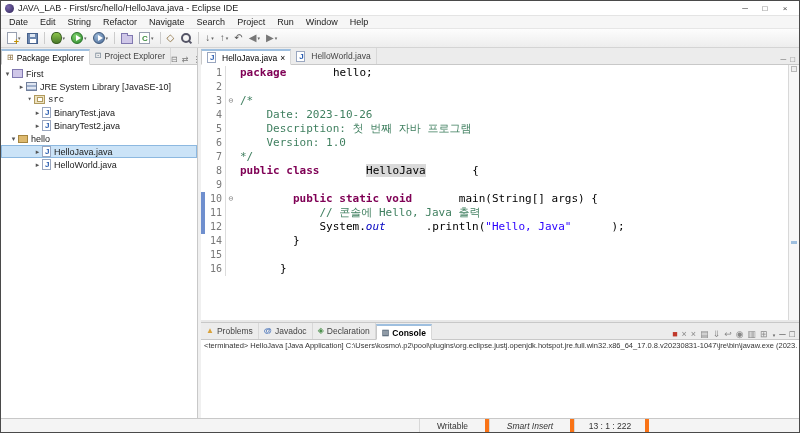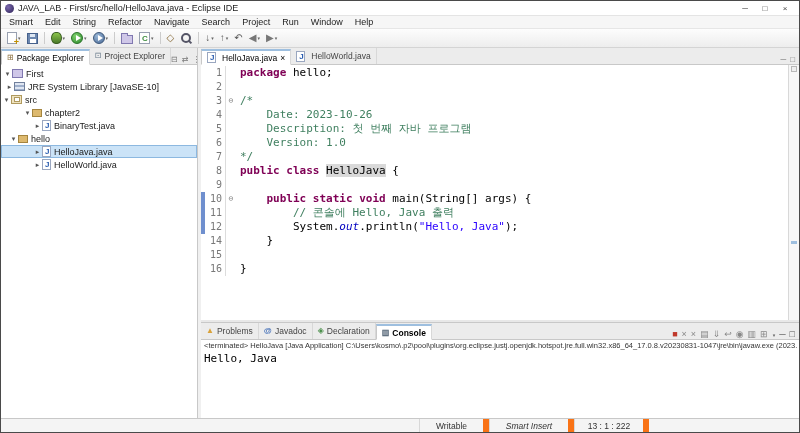--- a/index.html
+++ b/index.html
@@ -79,58 +79,58 @@
   .cmargin{flex:0 0 4px;}
   .cmargin.chg{background:#6f8fce;}
   .lnum{flex:0 0 20px;text-align:right;padding-right:3px;color:#787878;font-size:10px;}
   .fold{flex:0 0 11px;border-left:1px solid #dcdcdc;color:#888;font-size:8px;text-align:center;line-height:13px;}
   .ltext{flex:1;white-space:pre;padding-left:4px;tab-size:4;-moz-tab-size:4;}
   .cl.cur .ltext{background:#e8f2fe;}
   .tk-k{color:#7f0055;font-weight:bold;}
   .tk-c{color:#3f7f5f;}
   .tk-s{color:#2a00ff;}
   .tk-f{color:#0000c0;font-style:italic;}
-  .tk-p{color:#000;}
+  .tk-p{color:#000;margin-left:40px;}
   .tk-hl{color:#000;background:#d9d9d9;}
   .overview{flex:0 0 11px;border-left:1px solid #d8d8d8;background:#f7f7f7;position:relative;}
   .ov-head{position:absolute;top:1px;left:2px;width:6px;height:6px;border:1px solid #b8b8b8;background:#efefef;}
   .ov-mark{position:absolute;left:2px;width:6px;height:3px;background:#9ebfdf;}
   .sash{flex:0 0 2px;background:#e8e8e8;}
 
   
   .console{flex:0 0 96px;display:flex;flex-direction:column;border-top:1px solid #c8c8c8;background:#fff;min-height:0;}
   .console-icons{margin-left:auto;display:flex;align-items:center;gap:4px;padding-right:4px;}
   .c-ico{font-size:9px;line-height:1;}
   .console-header{flex:0 0 11px;font-size:7.5px;color:#333;padding:1px 3px;white-space:nowrap;overflow:hidden;}
   .console-output{flex:1;font-family:"DejaVu Sans Mono",monospace;font-size:11px;color:#000;padding:1px 3px;white-space:pre;}
 
   
   .statusbar{flex:0 0 14px;display:flex;align-items:center;background:#f4f4f4;border-top:1px solid #c8c8c8;font-size:8.5px;color:#333;}
   .sb-spacer{flex:1;}
-  .sb-cell{height:100%;display:flex;align-items:center;justify-content:center;padding:0 8px;border-left:1px solid #d8d8d8;border-right:6px solid #f97316;}
+  .sb-cell{height:100%;display:flex;align-items:center;justify-content:center;padding:0 8px;border-left:1px solid #d8d8d8;border-right:4px solid #f97316;}
   .sb-w{min-width:70px;} .sb-i{min-width:85px;font-style:italic;} .sb-p{min-width:75px;}
   .sb-right{flex:0 0 150px;}
 </style>
 </head>
 <body>
 
 <div class="window">
 
   <div class="titlebar">
     <span class="app-icon"></span>
     <span class="title">JAVA_LAB - First/src/hello/HelloJava.java - Eclipse IDE</span>
     <span class="win-btns">
       <span class="win-btn">─</span>
       <span class="win-btn">□</span>
       <span class="win-btn">×</span>
     </span>
   </div>
 
   <div class="menubar" id="menubar">
-      <span class="menu-item">Smart</span>
+      <span class="menu-item">Date</span>
       <span class="menu-item">Edit</span>
       <span class="menu-item">String</span>
       <span class="menu-item">Refactor</span>
       <span class="menu-item">Navigate</span>
       <span class="menu-item">Search</span>
       <span class="menu-item">Project</span>
       <span class="menu-item">Run</span>
       <span class="menu-item">Window</span>
       <span class="menu-item">Help</span>
     </div>
@@ -214,39 +214,39 @@
             <span class="p-ico">─</span>
             <span class="p-ico">□</span>
           </span>
       </div>
       <div class="tree" id="tree">
           <div class="tree-row" style="padding-left: 2px;">
             <span class="arrow">▾</span>
             <span class="ti i-project"></span>
             <span class="tlabel">First</span>
           </div>
-          <div class="tree-row" style="padding-left: 4px;">
+          <div class="tree-row" style="padding-left: 16px;">
             <span class="arrow">▸</span>
             <span class="ti i-library"></span>
             <span class="tlabel">JRE System Library [JavaSE-10]</span>
           </div>
-          <div class="tree-row" style="padding-left: 1px;">
+          <div class="tree-row" style="padding-left: 24px; font-family: Liberation Mono, monospace;">
             <span class="arrow">▾</span>
             <span class="ti i-srcfolder"></span>
             <span class="tlabel">src</span>
-          </div>
-          <div class="tree-row" style="padding-left: 22px;">
-            <span class="arrow">▾</span>
-            <span class="ti i-pkg"></span>
-            <span class="tlabel">chapter2</span>
           </div>
           <div class="tree-row" style="padding-left: 32px;">
             <span class="arrow">▸</span>
             <span class="ti i-jfile"></span>
             <span class="tlabel">BinaryTest.java</span>
+          </div>
+          <div class="tree-row" style="padding-left: 32px;">
+            <span class="arrow">▸</span>
+            <span class="ti i-jfile"></span>
+            <span class="tlabel">BinaryTest2.java</span>
           </div>
           <div class="tree-row" style="padding-left: 8px;">
             <span class="arrow">▾</span>
             <span class="ti i-pkg"></span>
             <span class="tlabel">hello</span>
           </div>
           <div class="tree-row sel" style="padding-left: 32px;">
             <span class="arrow">▸</span>
             <span class="ti i-jfile"></span>
             <span class="tlabel">HelloJava.java</span>
@@ -410,21 +410,20 @@
               <span class="c-ico" style="color: rgb(136, 136, 136);">↩</span>
               <span class="c-ico" style="color: rgb(136, 136, 136);">◉</span>
               <span class="c-ico" style="color: rgb(136, 136, 136);">▥</span>
               <span class="c-ico" style="color: rgb(136, 136, 136);">⊞</span>
               <span class="dd">▾</span>
               <span class="c-ico" style="color: rgb(85, 85, 85);">─</span>
               <span class="c-ico" style="color: rgb(85, 85, 85);">□</span>
             </span>
         </div>
         <div class="console-header">&lt;terminated&gt; HelloJava [Java Application] C:\Users\kosmo\.p2\pool\plugins\org.eclipse.justj.openjdk.hotspot.jre.full.win32.x86_64_17.0.8.v20230831-1047\jre\bin\javaw.exe (2023. 10. 26. 오후 5:28:59 - 오후 5:29:00) [pid: 6304]</div>
-        <div class="console-output">Hello, Java</div>
       </div>
     </div>
 
   </div>
 
   <div class="statusbar">
     <span class="sb-spacer"></span>
     <span class="sb-cell sb-w">Writable</span>
     <span class="sb-cell sb-i">Smart Insert</span>
     <span class="sb-cell sb-p">13 : 1 : 222</span>

